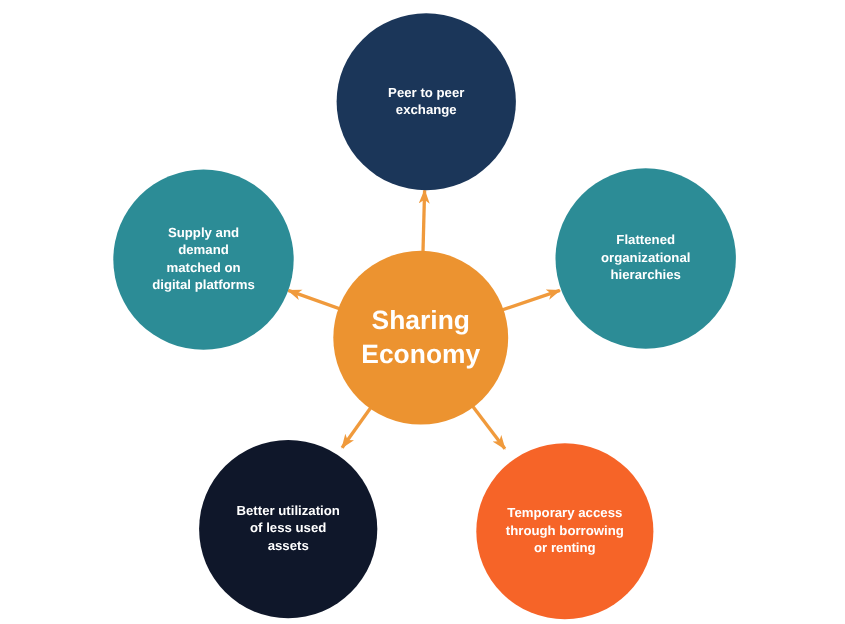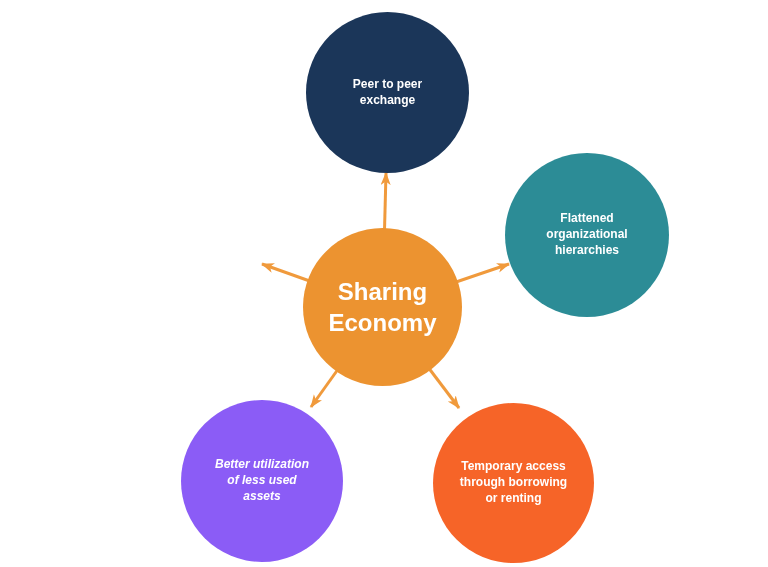--- a/index.html
+++ b/index.html
@@ -81,18 +81,21 @@
   </div>
 
   <div class="node node--satellite node--bottom-right" style="background: rgb(246, 100, 40); color: rgb(255, 255, 255);">
     <span class="node__label">Temporary access through borrowing or renting</span>
   </div>
 
   <div class="node node--satellite node--right" style="background: rgb(44, 140, 150); color: rgb(255, 255, 255);">
     <span class="node__label">Flattened organizational hierarchies</span>
   </div>
 
-  <div class="node node--satellite node--bottom-left" style="background: #8b5cf6; color: rgb(255, 255, 255); font-style: italic;">
+  <div class="node node--satellite node--bottom-left" style="background: #0f172a; color: rgb(255, 255, 255);">
     <span class="node__label">Better utilization of less used assets</span>
   </div>
 
+  <div class="node node--satellite node--left" style="background: rgb(44, 140, 150); color: rgb(255, 255, 255);">
+    <span class="node__label">Supply and demand matched on digital platforms</span>
+  </div>
 
 </div>
 
 </body></html>

